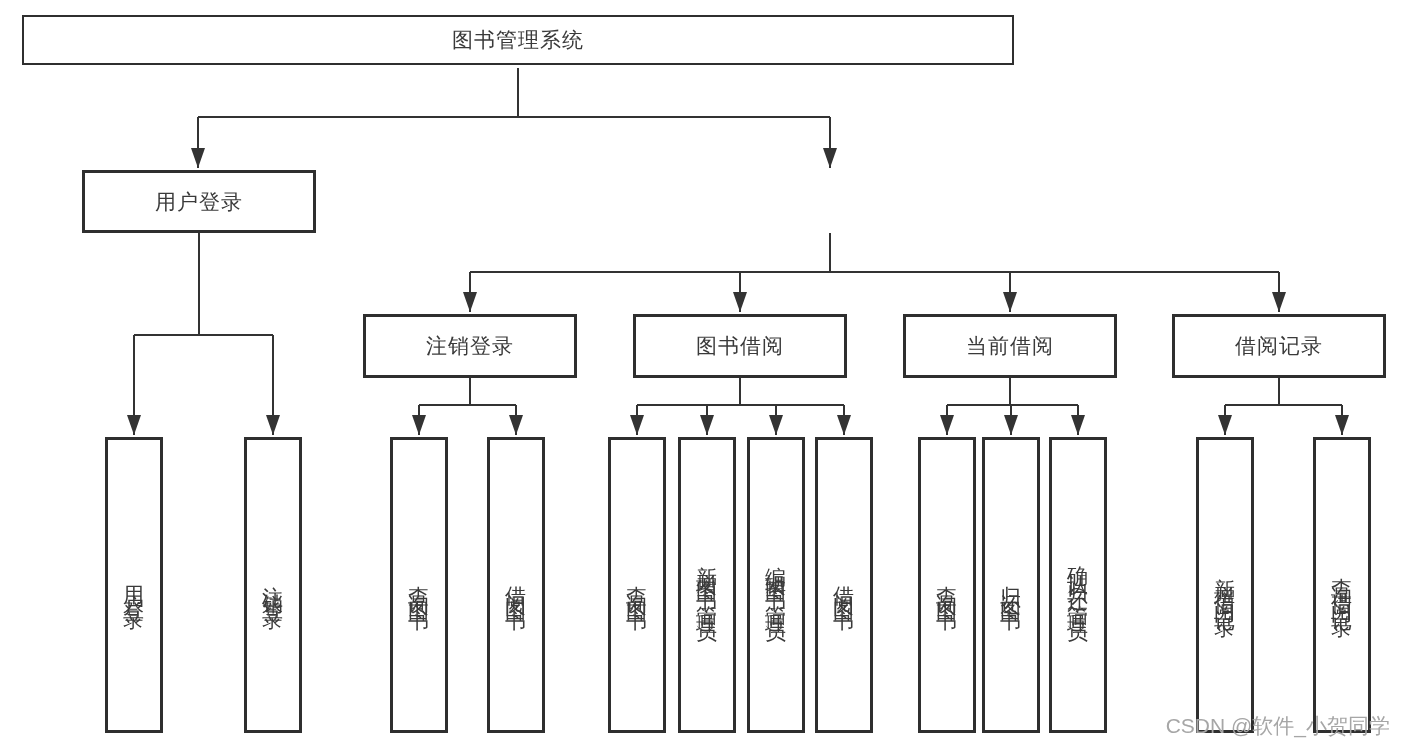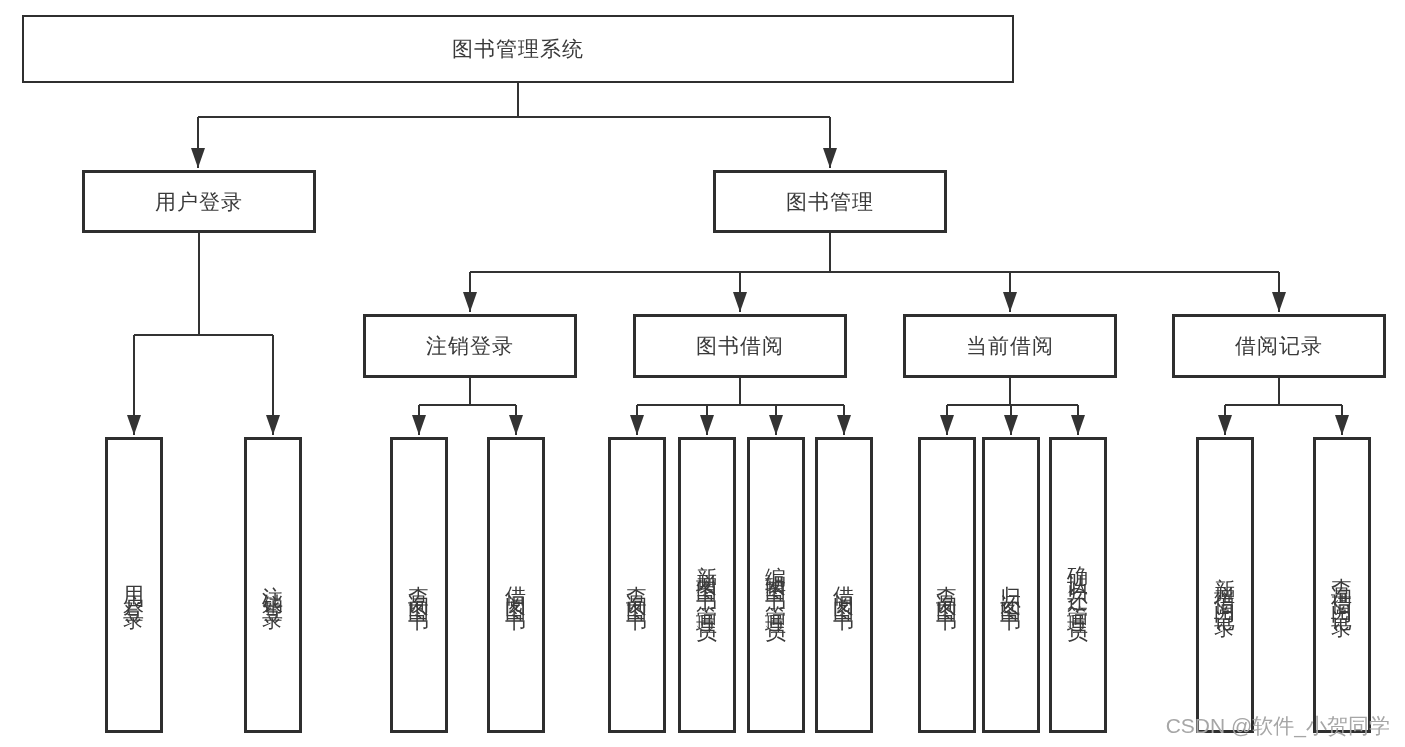--- a/index.html
+++ b/index.html
@@ -27,21 +27,21 @@
     border: 3px solid #2f2f2f;
     box-sizing: border-box;
     display: flex;
     align-items: center;
     justify-content: center;
     color: #3a3a3a;
     z-index: 1;
   }
   .root {
     left: 22px; top: 15px;
-    width: 992px; height: 68px;
+    width: 992px; height: 50px;
     border-width: 2px;
   }
   .hlabel {
     font-size: 21px;
     letter-spacing: 1px;
     white-space: nowrap;
   }
   .lvl2 { top: 170px; width: 234px; height: 63px; }
   .lvl3 { top: 314px; width: 214px; height: 64px; }
   .vbox {
@@ -110,23 +110,20 @@
     <path d="M1342 405 V435" fill="none" stroke="#333333" stroke-width="2" marker-end="url(#arrow)"></path>
   </svg>
 
   <div class="box root">
     <span class="hlabel">图书管理系统</span>
   </div>
 
   <div class="box lvl2" style="left:82px">
     <span class="hlabel">用户登录</span>
   </div>
-  <div class="box lvl2" style="left:713px">
-    <span class="hlabel">图书管理</span>
-  </div>
 
   <div class="box lvl3" style="left:363px">
     <span class="hlabel">注销登录</span>
   </div>
   <div class="box lvl3" style="left:903px">
     <span class="hlabel">当前借阅</span>
   </div>
   <div class="box lvl3" style="left:633px">
     <span class="hlabel">图书借阅</span>
   </div>

